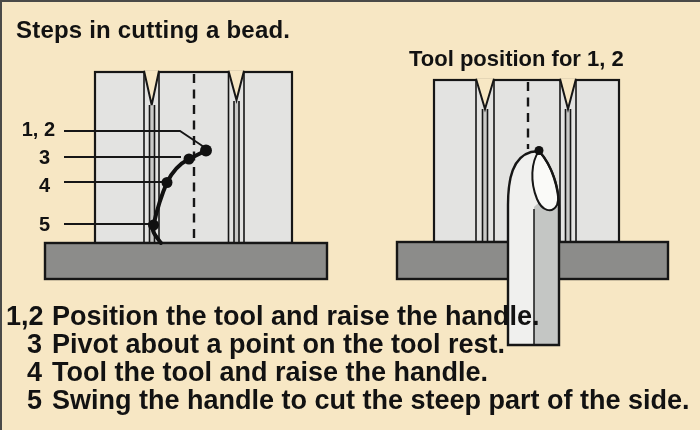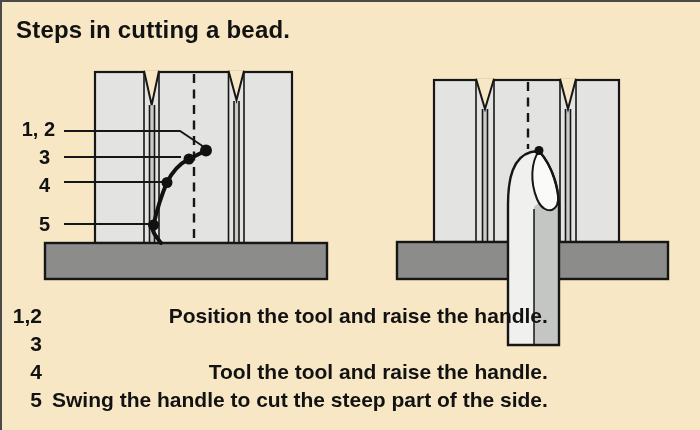--- a/index.html
+++ b/index.html
@@ -17,21 +17,21 @@
   .canvas{position:absolute;left:0;top:0;width:700px;height:430px;}
   .page-title{
     position:absolute;left:14px;top:14px;
     font-size:24px;font-weight:bold;letter-spacing:0.2px;white-space:nowrap;
   }
   .right-title{
     position:absolute;left:407px;top:44px;
     font-size:22px;font-weight:bold;white-space:nowrap;
   }
   .steps{position:absolute;left:4px;top:300px;}
-  .step-row{display:flex;line-height:28px;font-size:21px;font-weight:bold;justify-content:space-between;}
+  .step-row{display:flex;line-height:28px;font-size:27px;font-weight:bold;}
   .step-num{width:36px;text-align:right;flex:0 0 auto;}
   .step-text{margin-left:10px;white-space:nowrap;}
   svg text{
     font-family:"Liberation Sans", sans-serif;
     font-weight:bold;font-size:20px;fill:#121212;
   }
 </style>
 </head>
 <body>
 
@@ -116,28 +116,30 @@
         <path d="M532,343 L532,205 C538,198 548,198 557,206 L557,343 Z" stroke="none" fill="#C4C6C4"></path>
         <path d="M537,149 C529,160 528,180 535,197 C540,209 550,212 555,203 C559,193 552,166 537,149 Z" stroke="#161616" stroke-width="2" fill="#FAFAF8"></path>
         <line x1="532" y1="343" x2="532" y2="207" stroke="#161616" stroke-width="1.5"></line>
         <path d="M506,343 L506,203 C506,176 511,155 529,150 L537,149 C550,163 557,186 557,206 L557,343 Z" fill="none" stroke="#161616" stroke-width="2.4"></path>
         <circle cx="537" cy="148.5" r="4.5" fill="#111"></circle>
       </g>
     </g>
   </svg>
 
   <div class="page-title">Steps in cutting a bead.</div>
+  <div class="right-title">Tool position for 1, 2</div>
 
   <div class="steps">
     <div class="step-row">
       <span class="step-num">1,2</span>
       <span class="step-text">Position the tool and raise the handle.</span>
     </div>
     <div class="step-row">
       <span class="step-num">3</span>
+      <span class="step-text">Pivot about a point on the tool rest.</span>
     </div>
     <div class="step-row">
       <span class="step-num">4</span>
       <span class="step-text">Tool the tool and raise the handle.</span>
     </div>
     <div class="step-row">
       <span class="step-num">5</span>
       <span class="step-text">Swing the handle to cut the steep part of the side.</span>
     </div>
   </div>

